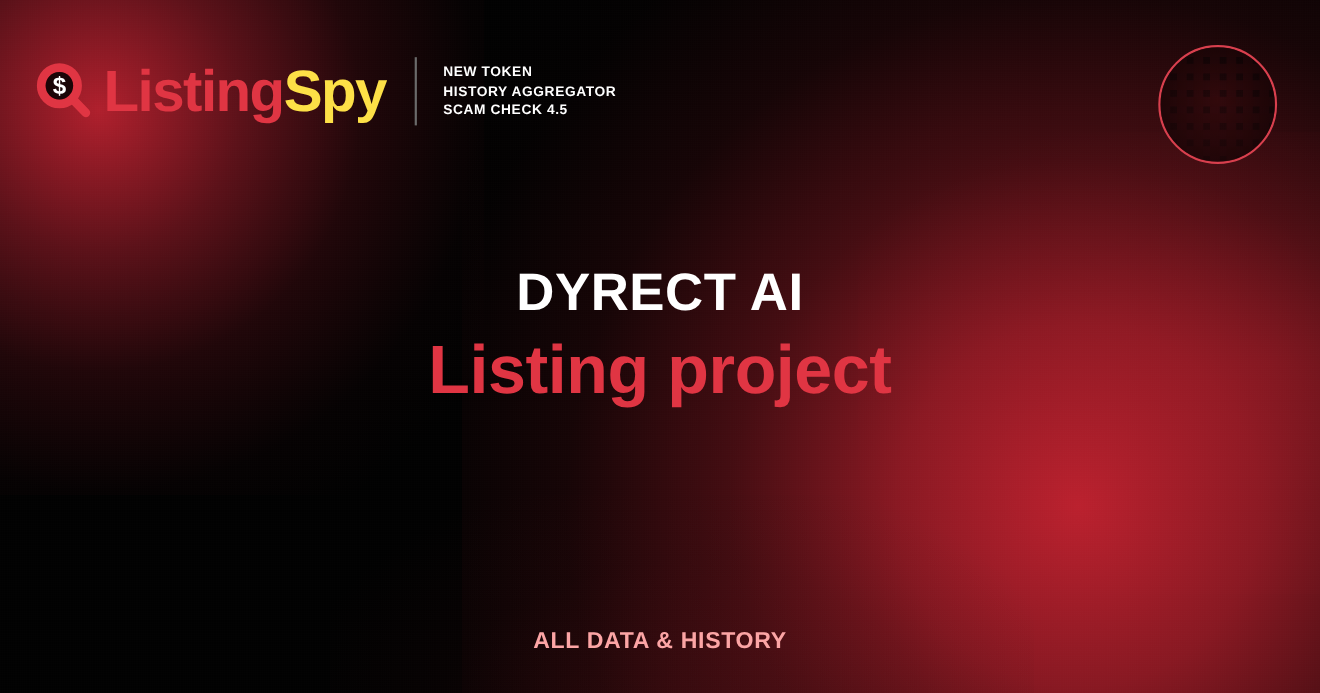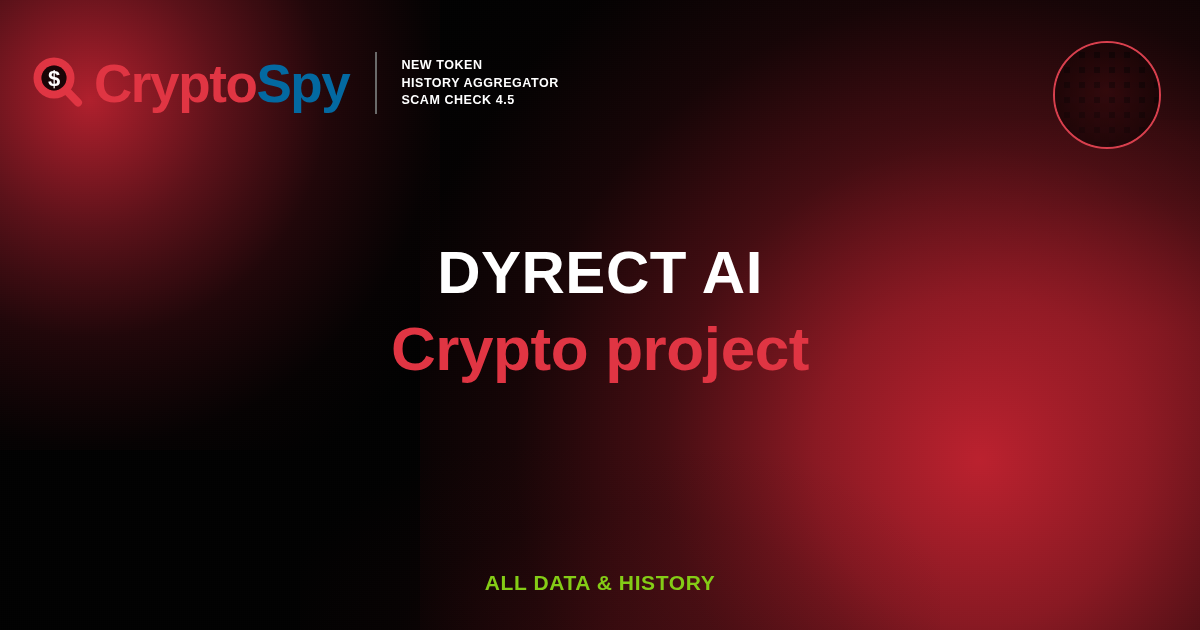--- a/index.html
+++ b/index.html
@@ -138,40 +138,40 @@
 
   
   .center {
     position:absolute;
     left:0; right:0; top:243px;
     text-align:center;
     z-index:5;
   }
   .title {
     color:#ffffff;
-    font-size:60px;
+    font-size:48px;
     font-weight:bold;
     letter-spacing:0.5px;
     line-height:1.0;
   }
   .subtitle {
     margin-top:13px;
     color:#e03543;
     font-size:62px;
     font-weight:bold;
     letter-spacing:-0.4px;
     line-height:1.05;
   }
 
   
   .footer {
     position:absolute;
     left:0; right:0; top:571px;
     text-align:center;
-    color:#84cc16;
+    color:#fca5a5;
     font-size:21px;
     font-weight:bold;
     letter-spacing:0.6px;
     z-index:5;
   }
 </style>
 </head>
 <body>
 
 <div class="canvas">
@@ -185,37 +185,37 @@
   <div class="header">
 
     <svg class="logo-mark" viewBox="0 0 52 52">
       <line x1="31.5" y1="31.5" x2="45" y2="45.5" stroke="#e03543" stroke-width="8" stroke-linecap="round"></line>
       <circle cx="21" cy="21" r="16.5" fill="none" stroke="#e03543" stroke-width="8"></circle>
       <circle cx="21" cy="21" r="12.5" fill="#1a0507"></circle>
       <text x="21" y="21" text-anchor="middle" dominant-baseline="central" fill="#ffffff" font-family="Liberation Sans, sans-serif" font-size="22" font-weight="bold">$</text>
     </svg>
 
     <div class="logo-word">
-      <span style="color:#e03543">Crypto</span><span style="color:#0369a1">Spy</span>
+      <span style="color:#e03543">Listing</span><span style="color:#fde047">Spy</span>
     </div>
 
     <div class="divider"></div>
 
     <div class="tagline">
       <span>NEW TOKEN</span>
       <span>HISTORY AGGREGATOR</span>
       <span>SCAM CHECK 4.5</span>
     </div>
   </div>
 
   <div class="badge">
     <div class="badge-grid"></div>
     <div class="badge-dim"></div>
   </div>
 
   <div class="center">
     <div class="title">DYRECT AI</div>
-    <div class="subtitle">Crypto project</div>
+    <div class="subtitle">Listing project</div>
   </div>
 
   <div class="footer">ALL DATA &amp; HISTORY</div>
 
 </div>
 
 </body></html>

